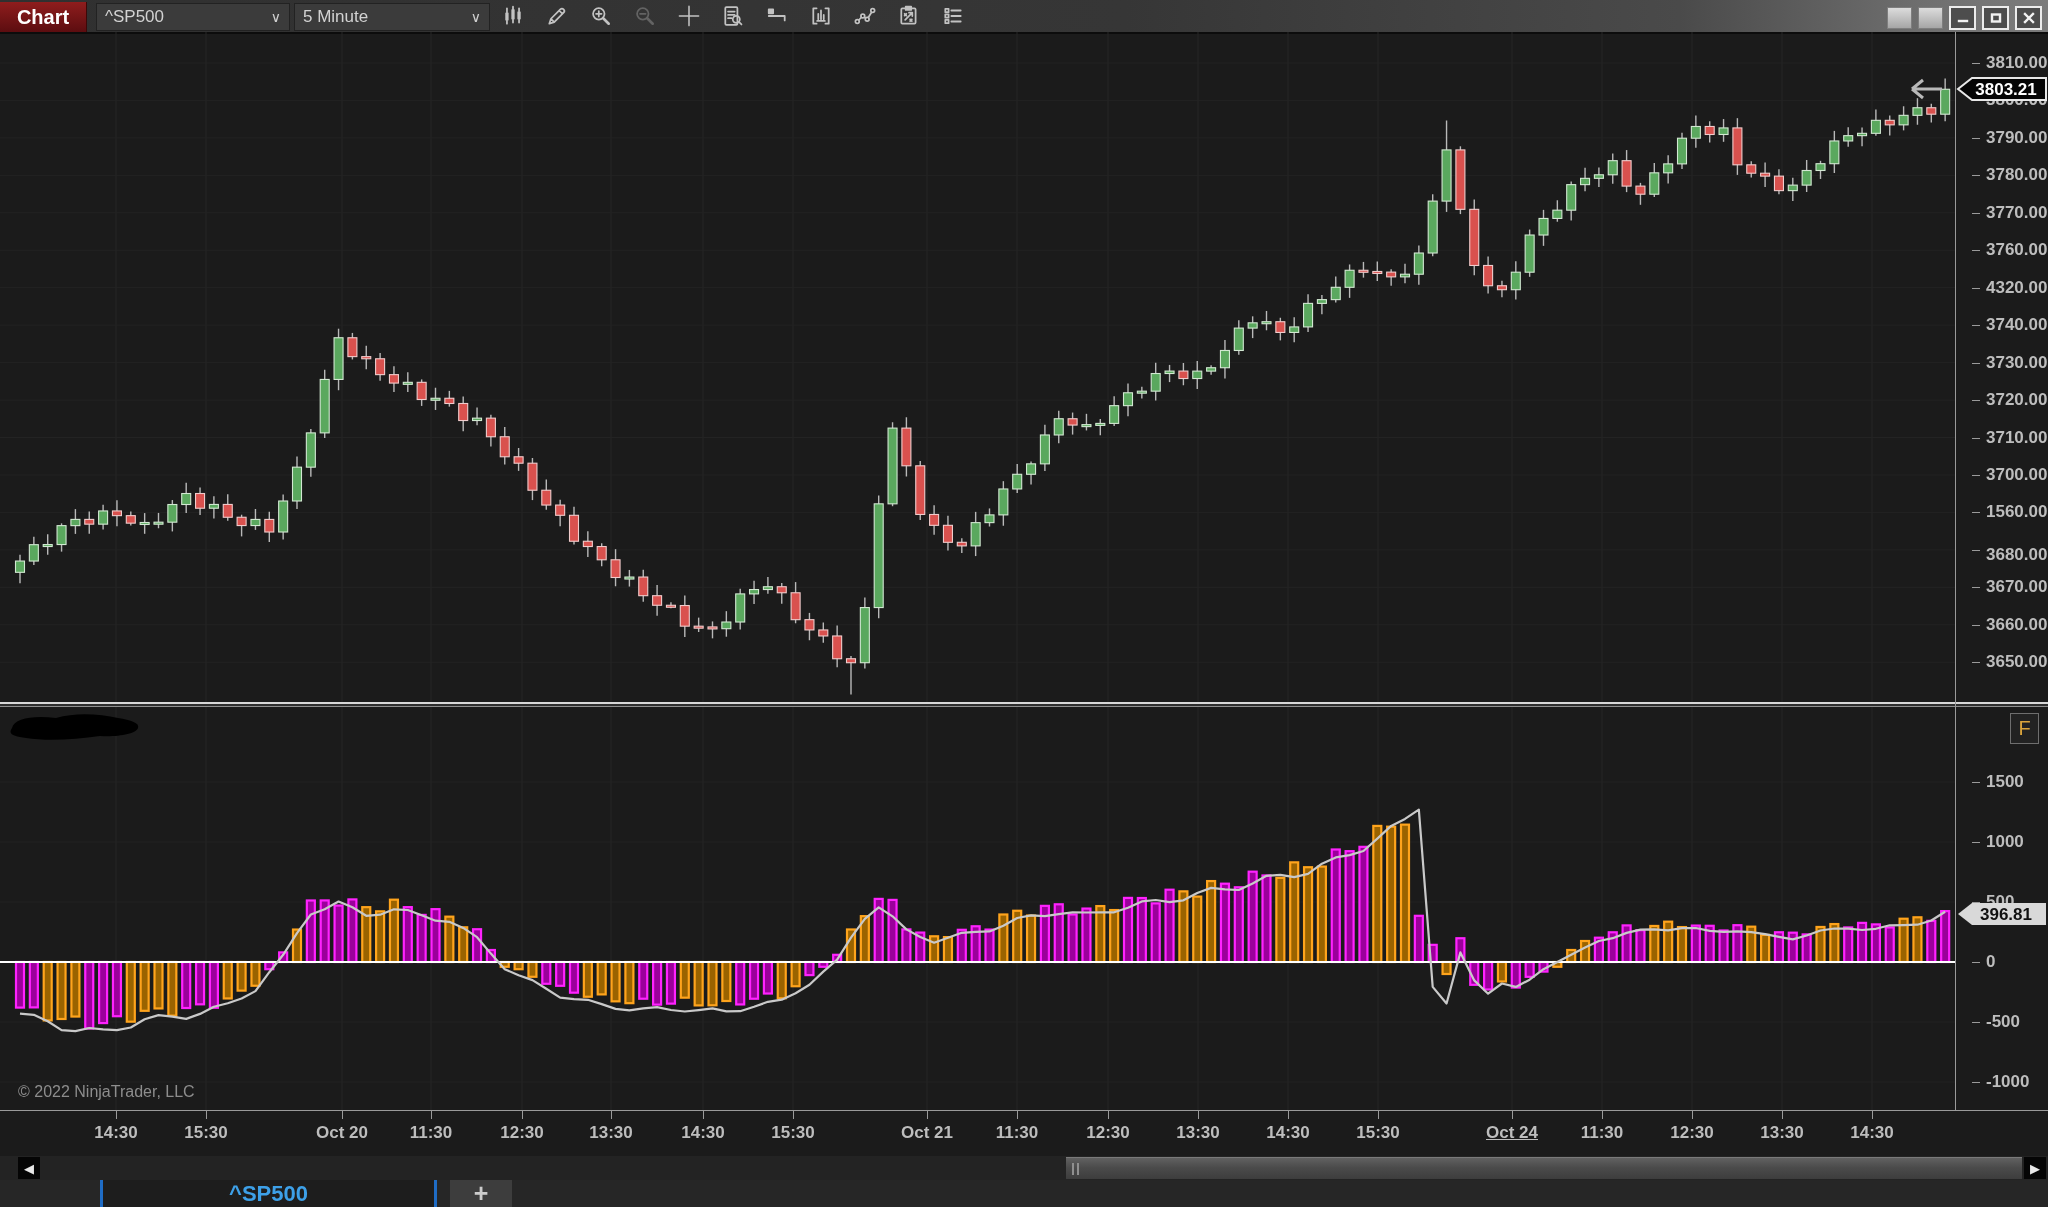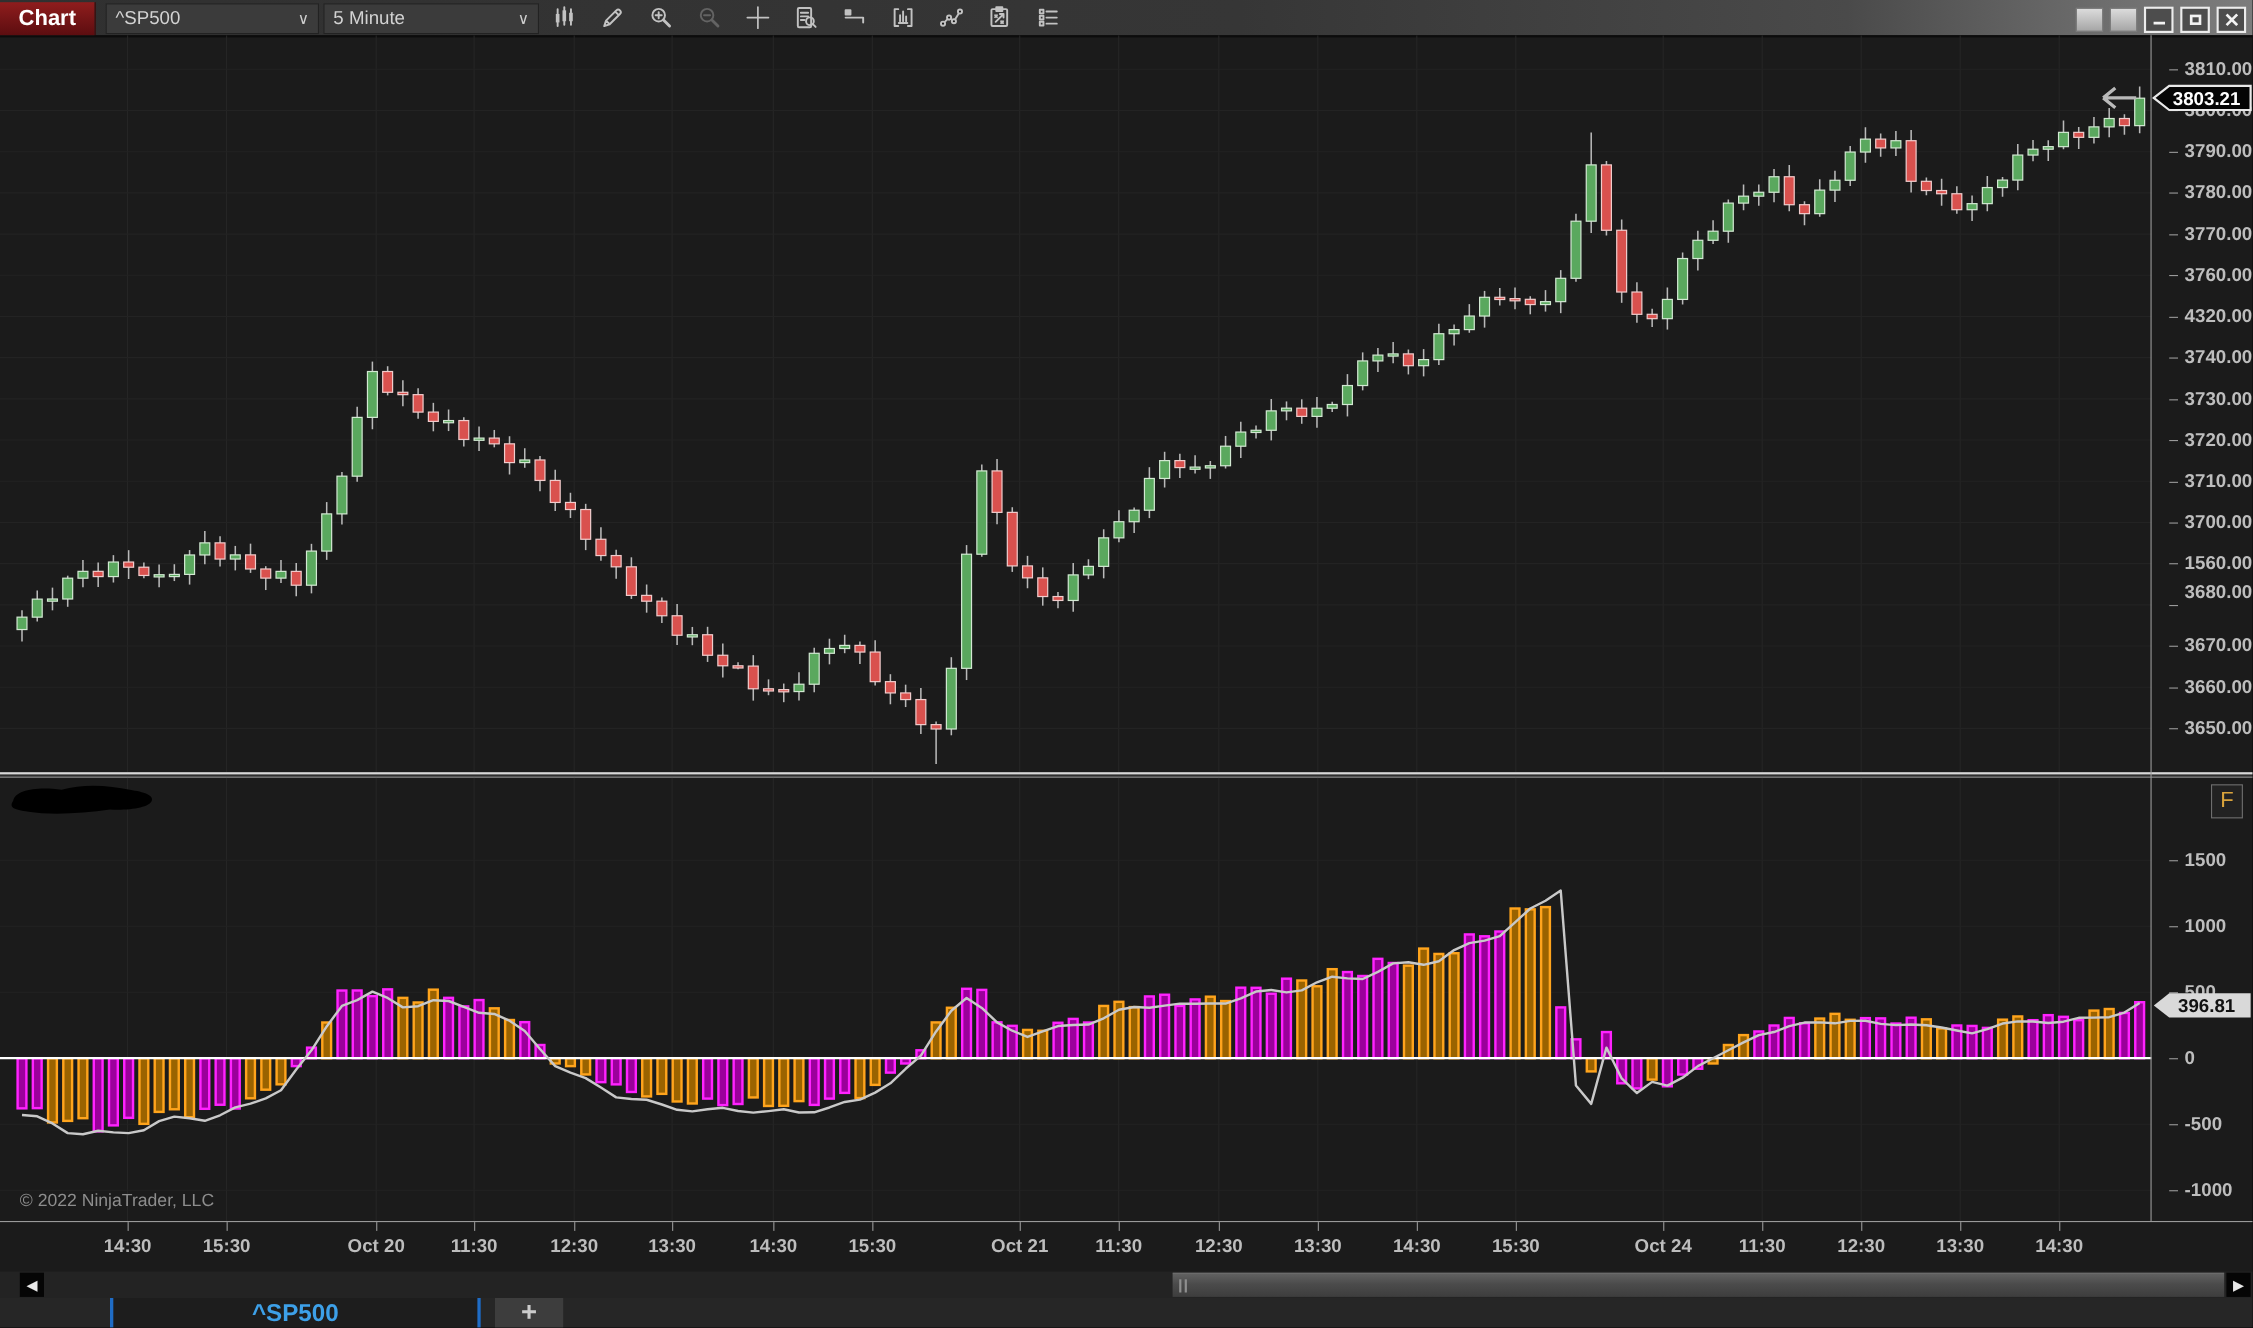--- a/index.html
+++ b/index.html
@@ -692,21 +692,21 @@
       <div class="plabel" style="top: 330.6px;">3730.00</div>
       <div class="ptick" style="top: 368.05px;"></div>
       <div class="plabel" style="top: 368.05px;">3720.00</div>
       <div class="ptick" style="top: 405.5px;"></div>
       <div class="plabel" style="top: 405.5px;">3710.00</div>
       <div class="ptick" style="top: 442.95px;"></div>
       <div class="plabel" style="top: 442.95px;">3700.00</div>
       <div class="ptick" style="top: 480.4px;"></div>
       <div class="plabel" style="top: 480.4px;">1560.00</div>
       <div class="ptick" style="top: 517.85px;"></div>
-      <div class="plabel" style="top: 507px;">3680.00</div>
+      <div class="plabel" style="top: 523px;">3680.00</div>
       <div class="ptick" style="top: 555.3px;"></div>
       <div class="plabel" style="top: 555.3px;">3670.00</div>
       <div class="ptick" style="top: 592.75px;"></div>
       <div class="plabel" style="top: 592.75px;">3660.00</div>
       <div class="ptick" style="top: 630.2px;"></div>
       <div class="plabel" style="top: 630.2px;">3650.00</div>
       <div class="ptick" style="top: 750px;"></div>
       <div class="plabel" style="top: 750px;">1500</div>
       <div class="ptick" style="top: 810px;"></div>
       <div class="plabel" style="top: 810px;">1000</div>
@@ -755,21 +755,21 @@
       <div class="tlabel" style="left: 1017px;">11:30</div>
       <div class="ttick" style="left: 1108px;"></div>
       <div class="tlabel" style="left: 1108px;">12:30</div>
       <div class="ttick" style="left: 1198px;"></div>
       <div class="tlabel" style="left: 1198px;">13:30</div>
       <div class="ttick" style="left: 1288px;"></div>
       <div class="tlabel" style="left: 1288px;">14:30</div>
       <div class="ttick" style="left: 1378px;"></div>
       <div class="tlabel" style="left: 1378px;">15:30</div>
       <div class="ttick" style="left: 1512px;"></div>
-      <div class="tlabel" style="left: 1512px;">Oct 24</div>
+      <div class="tlabel" style="left: 1512px; text-decoration: underline;">Oct 24</div>
       <div class="ttick" style="left: 1602px;"></div>
       <div class="tlabel" style="left: 1602px;">11:30</div>
       <div class="ttick" style="left: 1692px;"></div>
       <div class="tlabel" style="left: 1692px;">12:30</div>
       <div class="ttick" style="left: 1782px;"></div>
       <div class="tlabel" style="left: 1782px;">13:30</div>
       <div class="ttick" style="left: 1872px;"></div>
       <div class="tlabel" style="left: 1872px;">14:30</div>
     </div>
 

